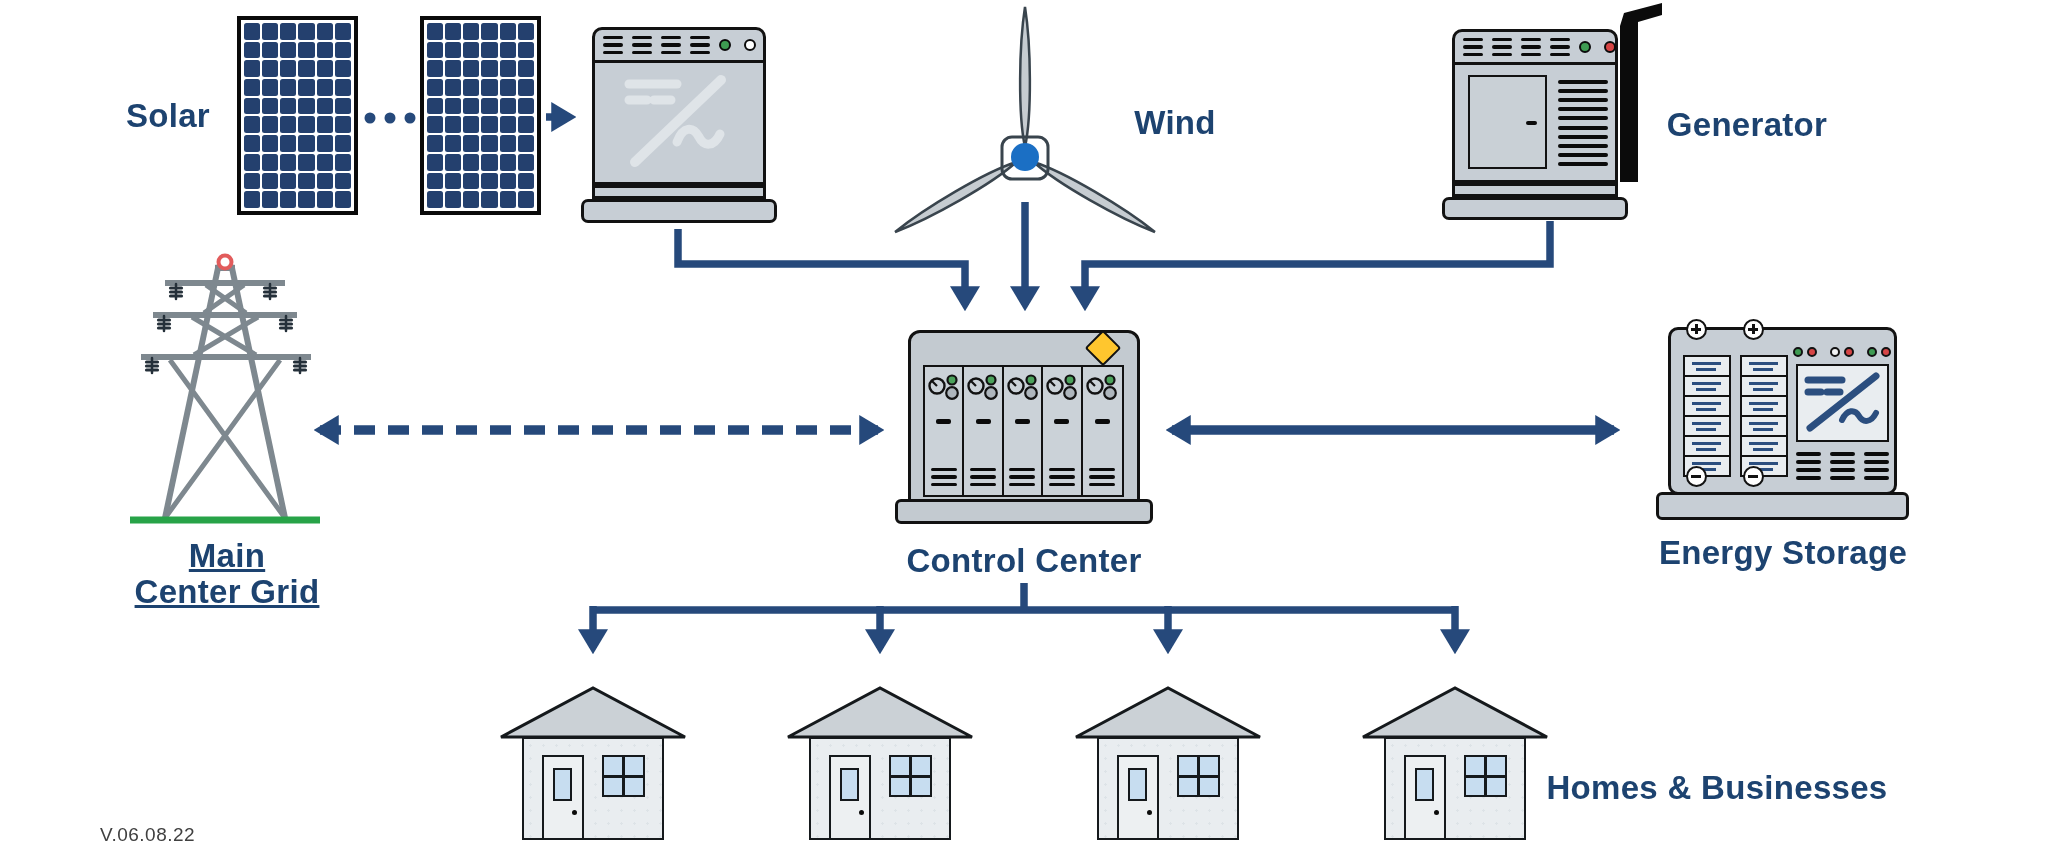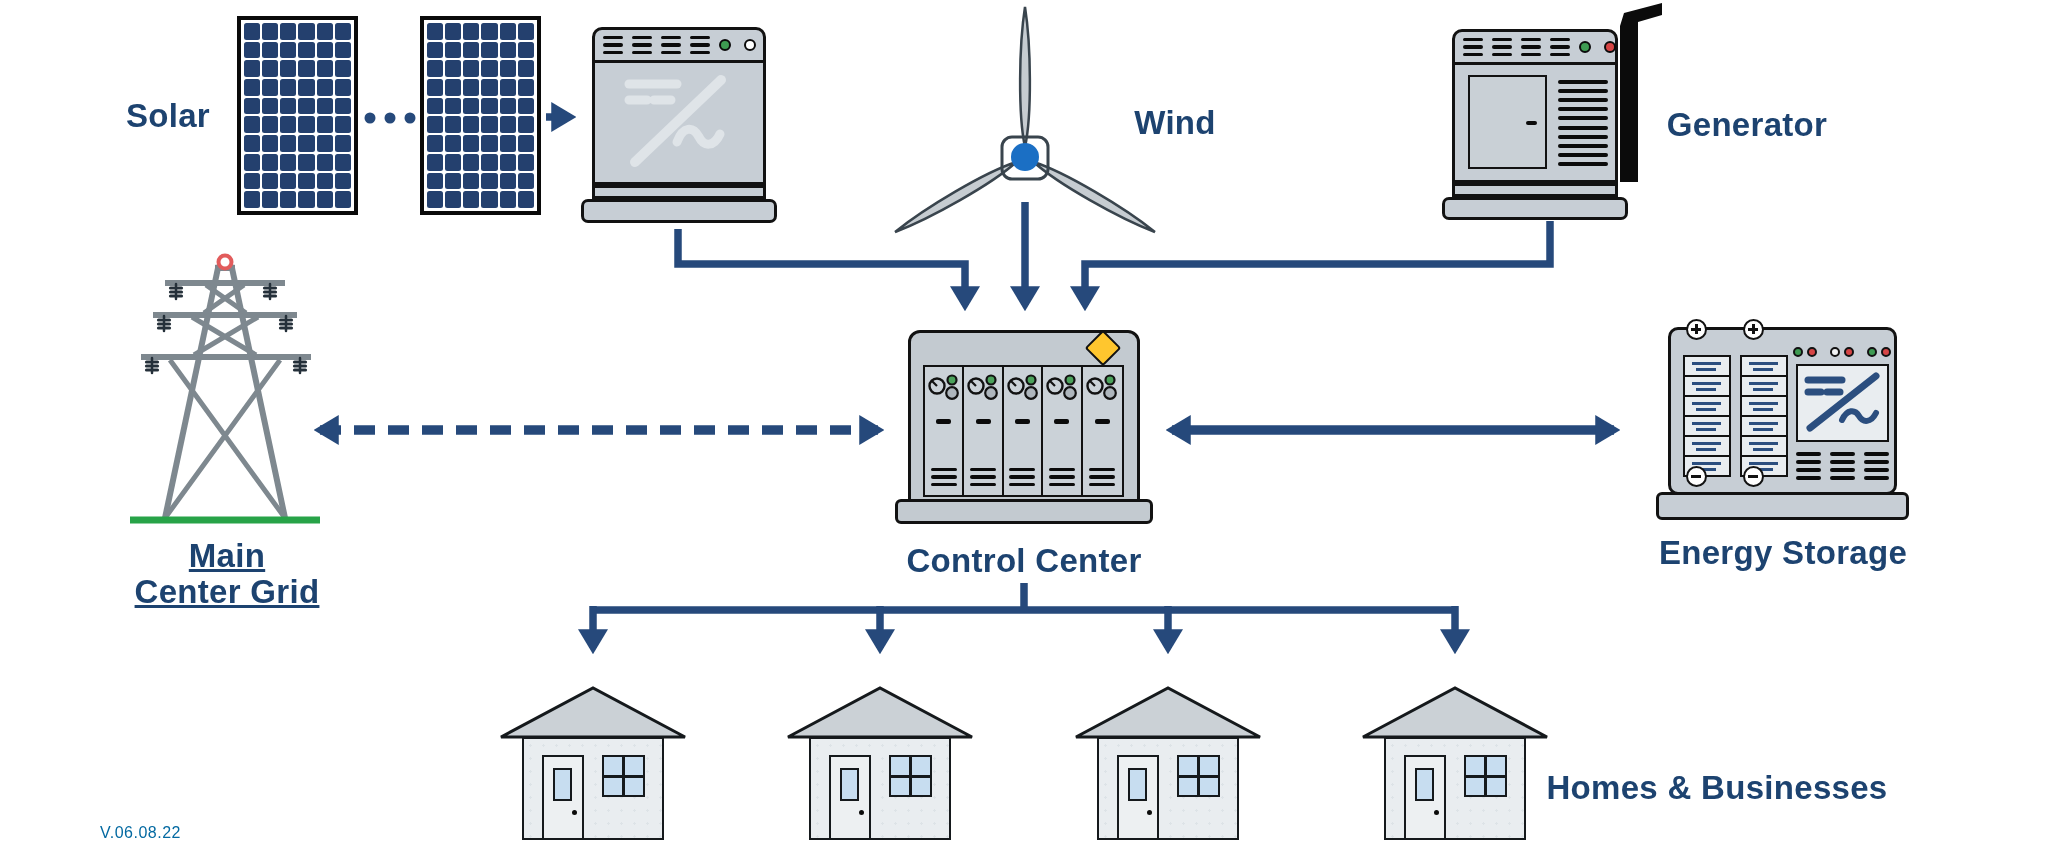--- a/index.html
+++ b/index.html
@@ -103,21 +103,21 @@
   .h-door{position:absolute;left:44px;top:70px;width:42px;height:85px;border:2.5px solid #15191c;
           background:#edf0f2;box-sizing:border-box;}
   .h-door .dwin{position:absolute;left:9px;top:11px;width:19px;height:33px;background:#c7ddf0;
                 border:2px solid #15191c;box-sizing:border-box;}
   .h-door .knob{position:absolute;right:5px;top:53px;width:5px;height:5px;border-radius:50%;background:#0b0b0b;}
   .h-window{position:absolute;left:104px;top:70px;width:43px;height:42px;background:#c7ddf0;
             border:2.5px solid #15191c;box-sizing:border-box;}
   .h-window::before{content:"";position:absolute;left:calc(50% - 1.5px);top:0;width:3px;height:100%;background:#15191c;}
   .h-window::after{content:"";position:absolute;top:calc(50% - 1.5px);left:0;height:3px;width:100%;background:#15191c;}
 
-  #version{position:absolute;left:100px;top:824px;color:#0369a1;font-size:16px;letter-spacing:.5px;}
+  #version{position:absolute;left:100px;top:824px;color:#404040;font-size:19px;letter-spacing:.5px;}
 </style>
 </head>
 <body>
 
 <div id="canvas">
 
   <svg id="connectors" width="2048" height="860" viewBox="0 0 2048 860">
     <defs>
       <marker id="ah" markerUnits="userSpaceOnUse" markerWidth="25" markerHeight="32" viewBox="0 0 10 12" refX="7.5" refY="6" orient="auto-start-reverse">
         <path d="M0,0 L10,6 L0,12 Z" fill="#26497b"></path>

